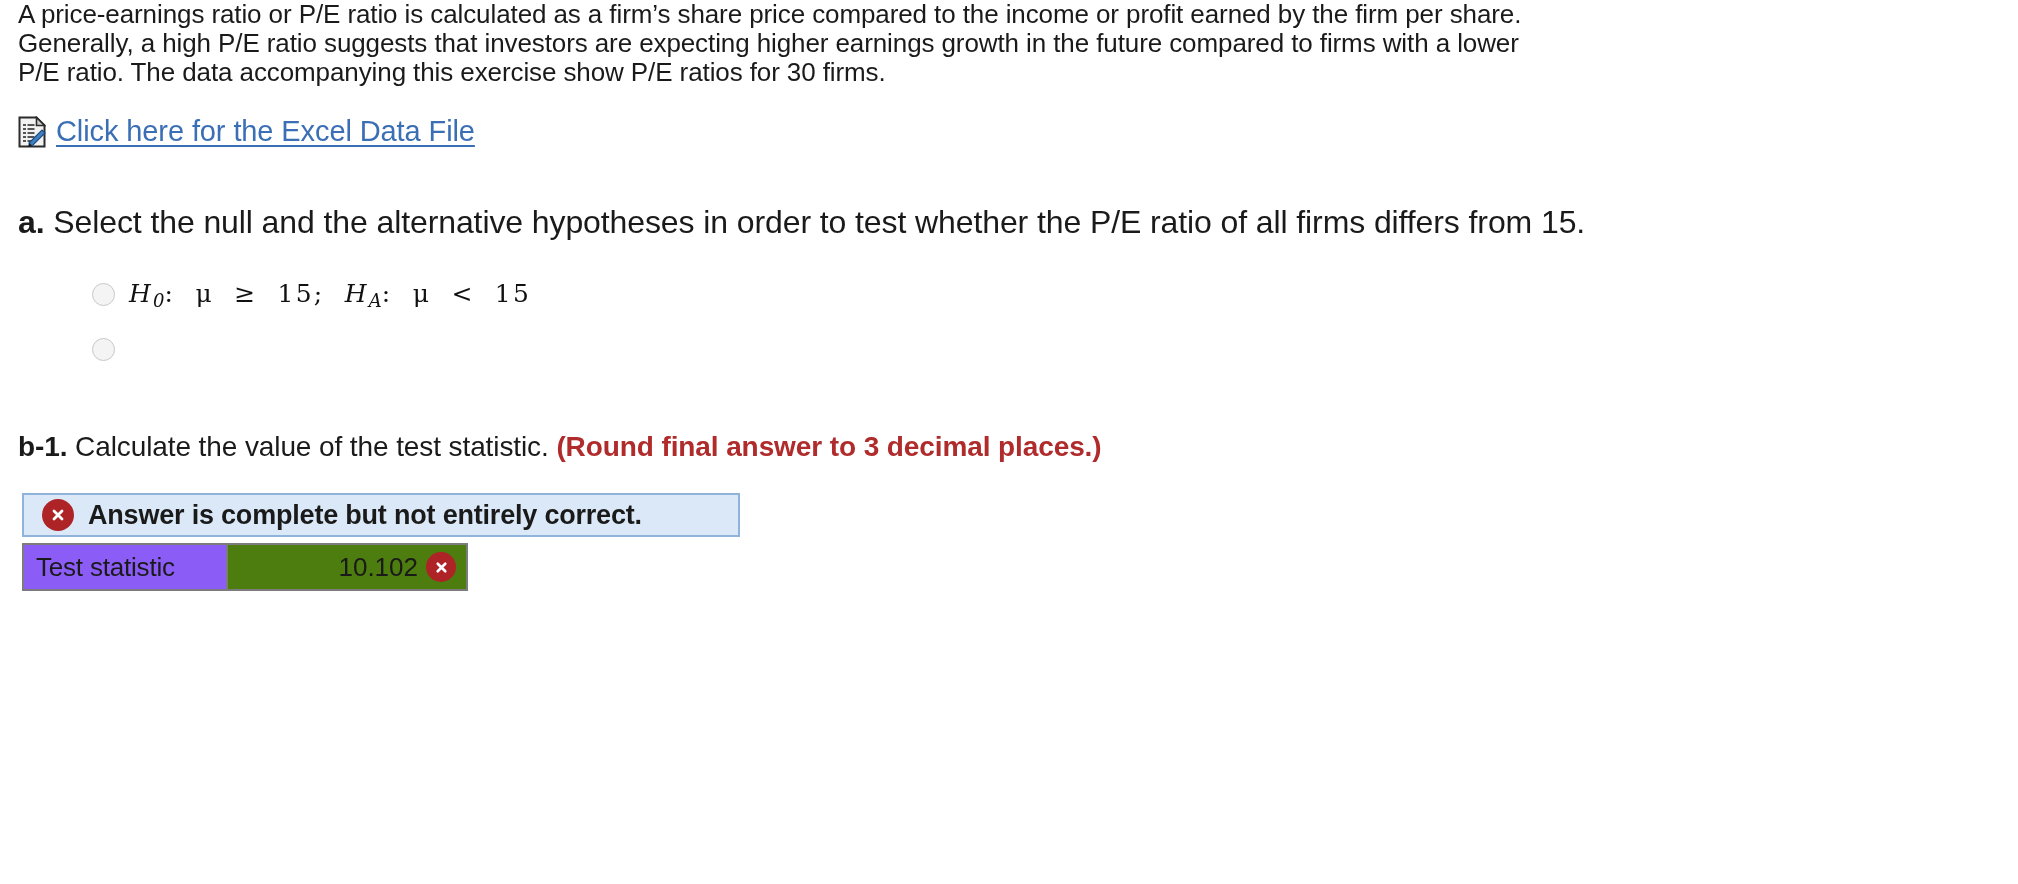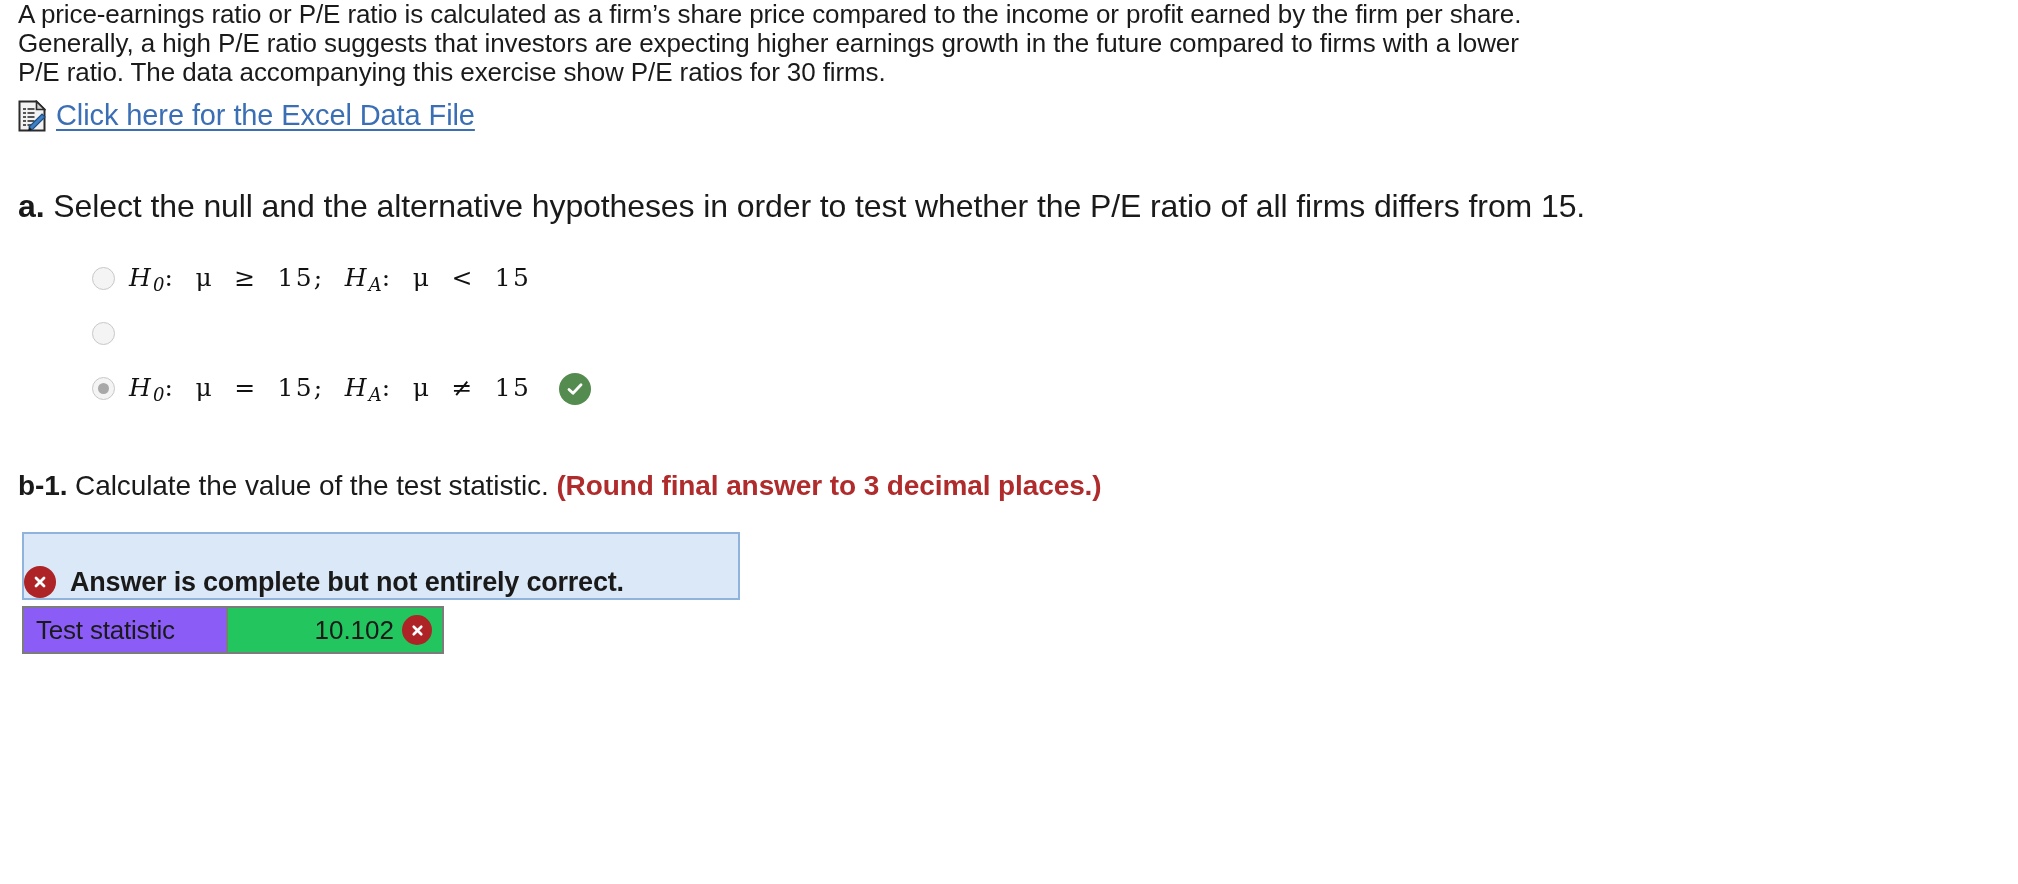--- a/index.html
+++ b/index.html
@@ -31,21 +31,21 @@
     margin: 0;
     padding-top: 0px;
     max-width: 1900px;
   }
   .intro span { display: block; white-space: nowrap; }
 
   
   .datafile-row {
     display: flex;
     align-items: center;
-    margin-top: 12px;
+    margin-top: 28px;
     gap: 10px;
   }
   .doc-icon {
     width: 28px;
     height: 32px;
     flex: 0 0 auto;
     position: relative;
     display: block;
   }
   .datafile-link {
@@ -138,26 +138,27 @@
   .round-note {
     color: #b02b2b;
     font-weight: bold;
   }
 
   
   .status-banner {
     margin-top: 30px;
     margin-left: 4px;
     width: 718px;
-    height: 68px;
+    height: 44px;
     box-sizing: border-box;
     background: #dbe8f7;
     border: 2px solid #8fb3db;
     display: flex;
-    align-items: flex-end;
+    align-items: center;
+    padding-left: 18px;
     gap: 14px;
   }
   .x-badge {
     width: 32px;
     height: 32px;
     border-radius: 50%;
     background: #ae2326;
     display: inline-flex;
     align-items: center;
     justify-content: center;
@@ -186,22 +187,22 @@
     box-sizing: border-box;
   }
   .cell-label {
     width: 204px;
     background: #8b5cf6;
     padding-left: 12px;
     letter-spacing: -0.2px;
     white-space: nowrap;
   }
   .cell-value {
-    width: 216px;
-    background: #22c55e;
+    width: 240px;
+    background: #4d7c0f;
     text-align: right;
     padding-right: 10px;
   }
   .value-wrap {
     display: flex;
     align-items: center;
     justify-content: flex-end;
     gap: 8px;
     height: 100%;
   }
@@ -251,29 +252,20 @@
 
     <div class="option-row">
       <span class="radio"></span>
       <span class="hypothesis"><i>H</i><i class="sub">0</i><span>:  μ  ≥  15;  </span><i>H</i><i class="sub">A</i><span>:  μ  &lt;  15</span></span>
     </div>
 
     <div class="option-row">
       <span class="radio"></span>
     </div>
 
-    <div class="option-row">
-      <span class="radio checked"></span>
-      <span class="hypothesis"><i>H</i><i class="sub">0</i><span>:  μ  =  15;  </span><i>H</i><i class="sub">A</i><span>:  μ  ≠  15</span></span>
-      <span class="check-badge">
-        <svg width="18" height="18" viewBox="0 0 18 18" xmlns="http://www.w3.org/2000/svg">
-          <path d="M3 9.4 L7 13.2 L15 4.8" fill="none" stroke="#ffffff" stroke-width="2.8" stroke-linecap="round" stroke-linejoin="round"></path>
-        </svg>
-      </span>
-    </div>
 
   </div>
 
   <div class="part-b">
     <span class="part-label">b-1.</span>
     <span>Calculate the value of the test statistic.</span>
     <span class="round-note">(Round final answer to 3 decimal places.)</span>
   </div>
 
   <div class="status-banner">

